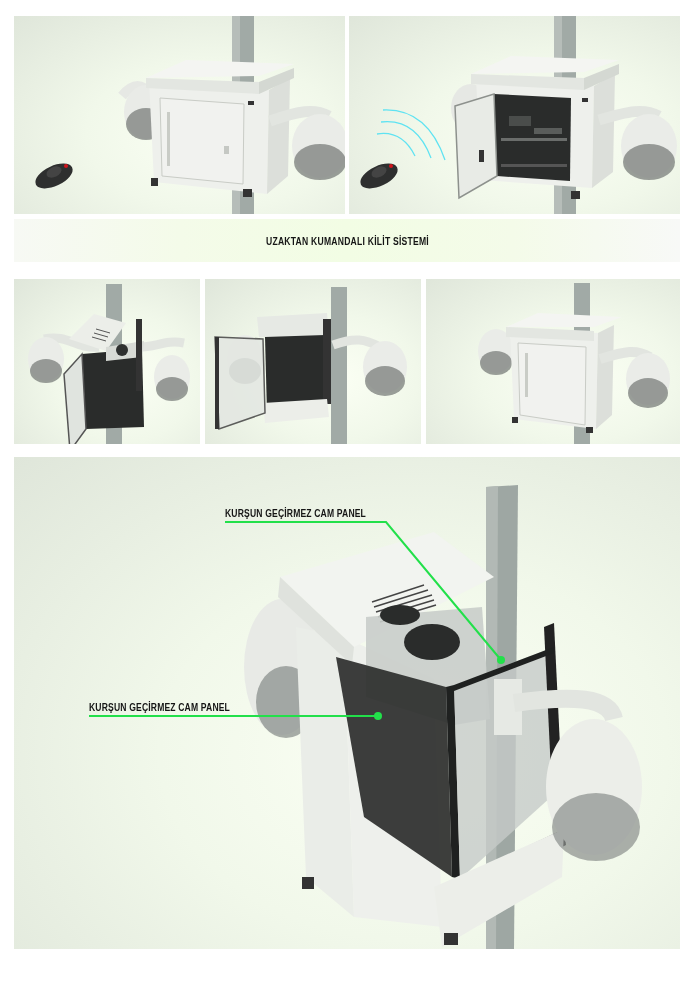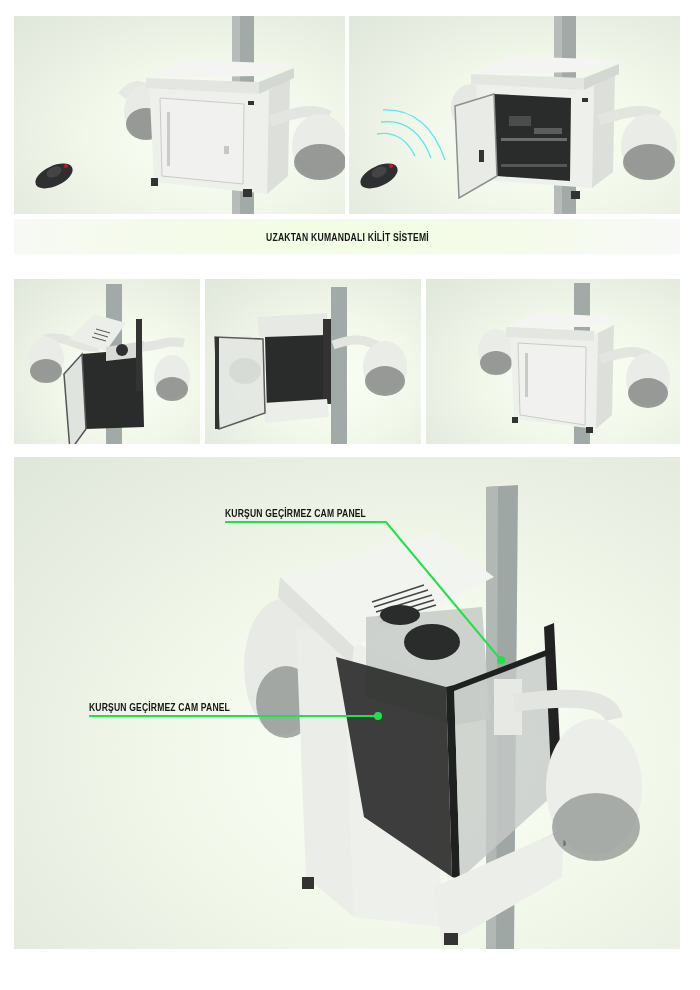--- a/index.html
+++ b/index.html
@@ -1,20 +1,20 @@
 <!DOCTYPE html>
 <html><head>
 <meta charset="utf-8">
 <style>
   html, body { margin: 0; padding: 0; background: #ffffff; }
   body { width: 700px; height: 990px; position: relative; overflow: hidden; font-family: "Liberation Sans", sans-serif; }
   .panel { position: absolute; overflow: hidden;
     background: radial-gradient(ellipse at 60% 60%, #fbfff4 0%, #f1f8ea 45%, #dfe6da 100%); }
   .panel svg { position: absolute; left: 0; top: 0; width: 100%; height: 100%; }
-  .caption-bar { position: absolute; left: 14px; top: 219px; width: 666px; height: 35px;
+  .caption-bar { position: absolute; left: 14px; top: 219px; width: 666px; height: 43px;
     background: linear-gradient(90deg, #f7f9f4 0%, #f4fbe9 25%, #f2fde4 50%, #f4fbe9 75%, #f8f9f7 100%);
     display: flex; align-items: center; justify-content: center; }
   .caption-text { font-family: "Liberation Sans", sans-serif; font-weight: bold; font-size: 11px;
     letter-spacing: 0.3px; color: #151515; transform: scaleX(0.78); white-space: nowrap; }
   .callout-label { position: absolute; font-family: "Liberation Sans", sans-serif; font-weight: bold;
     font-size: 11px; color: #151515; white-space: nowrap; transform-origin: left center;
     transform: scaleX(0.78); letter-spacing: 0.2px; }
   .callout-svg { position: absolute; left: 0; top: 0; width: 700px; height: 990px; pointer-events: none; }
 </style>
 </head>

